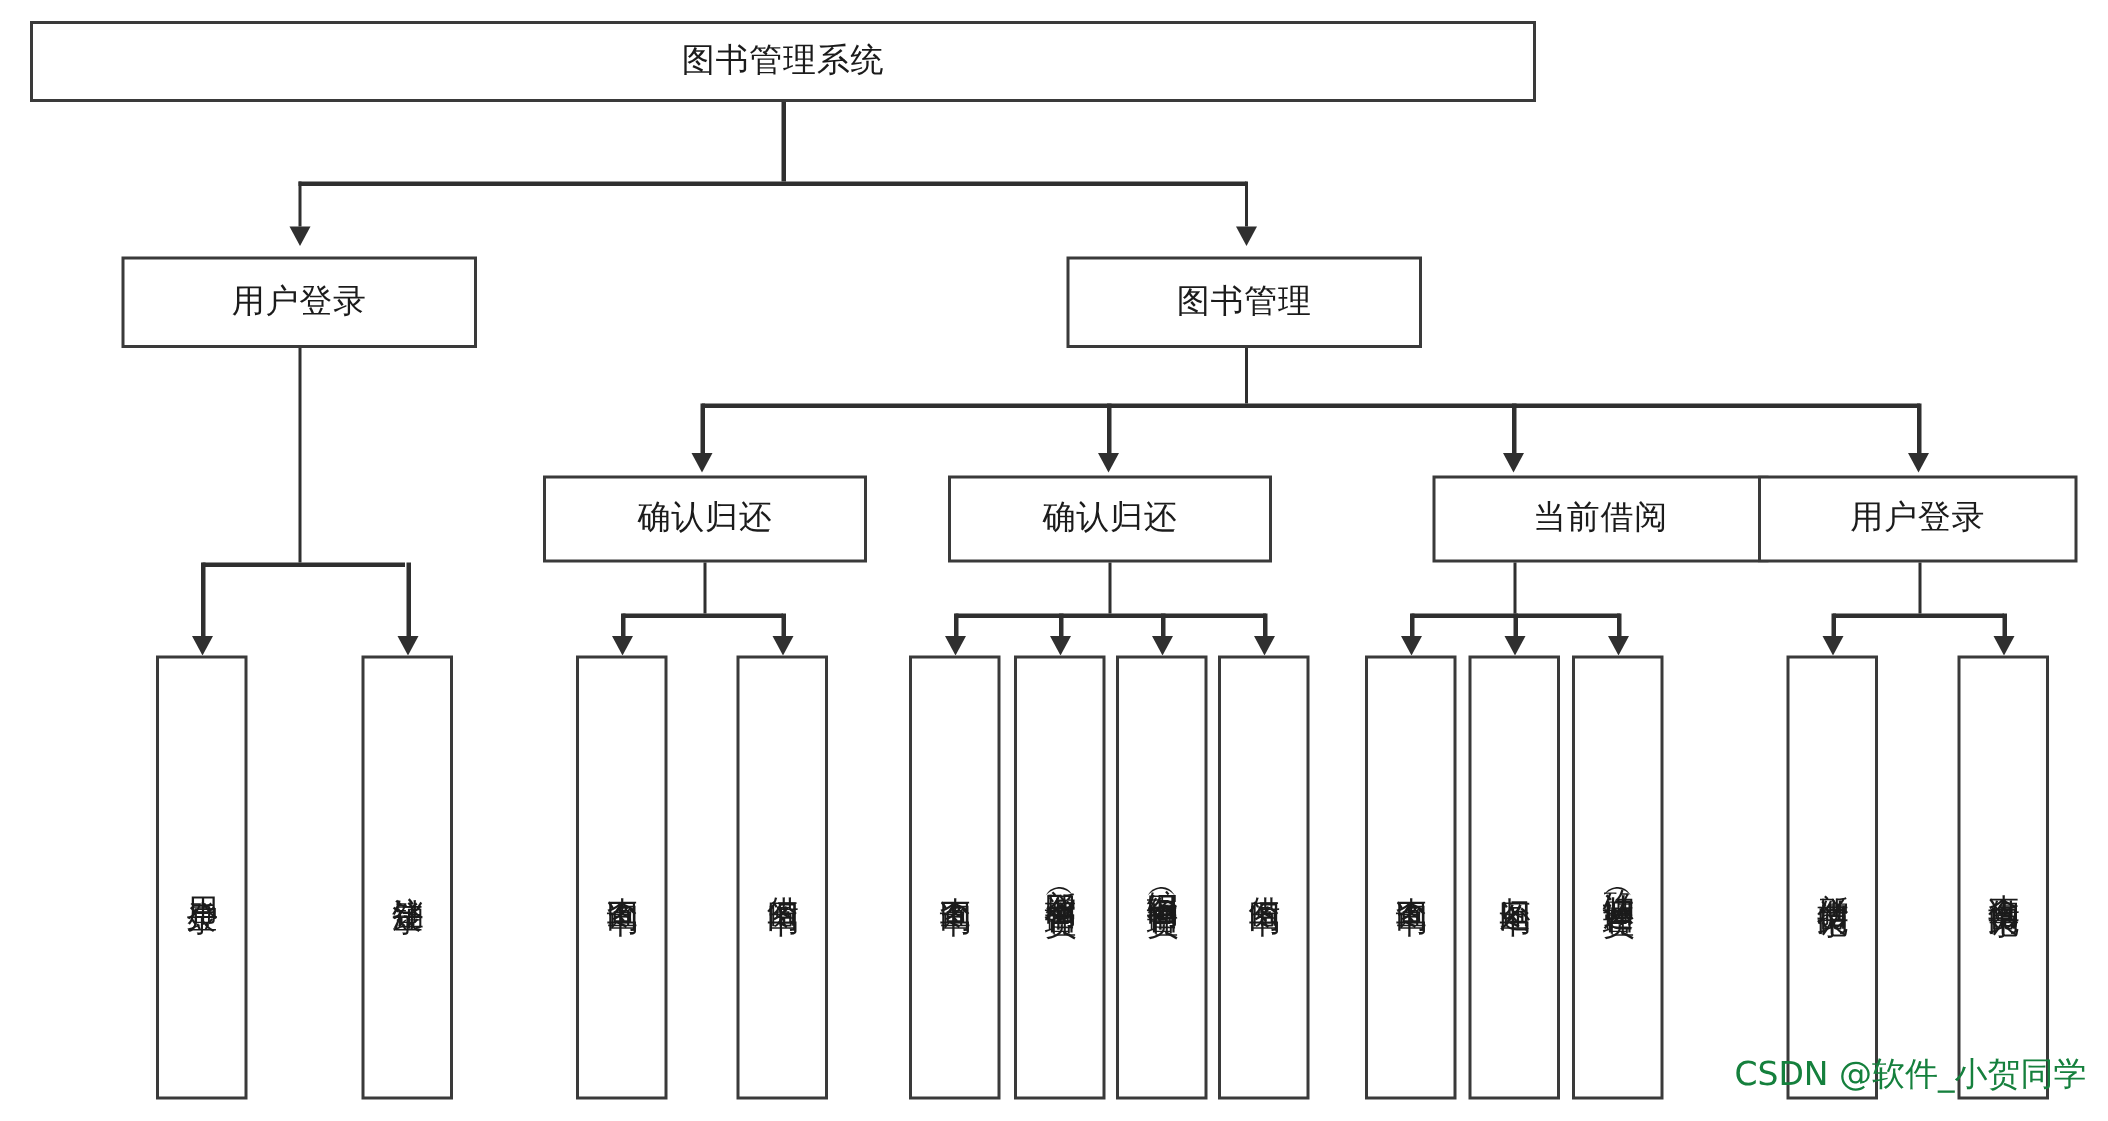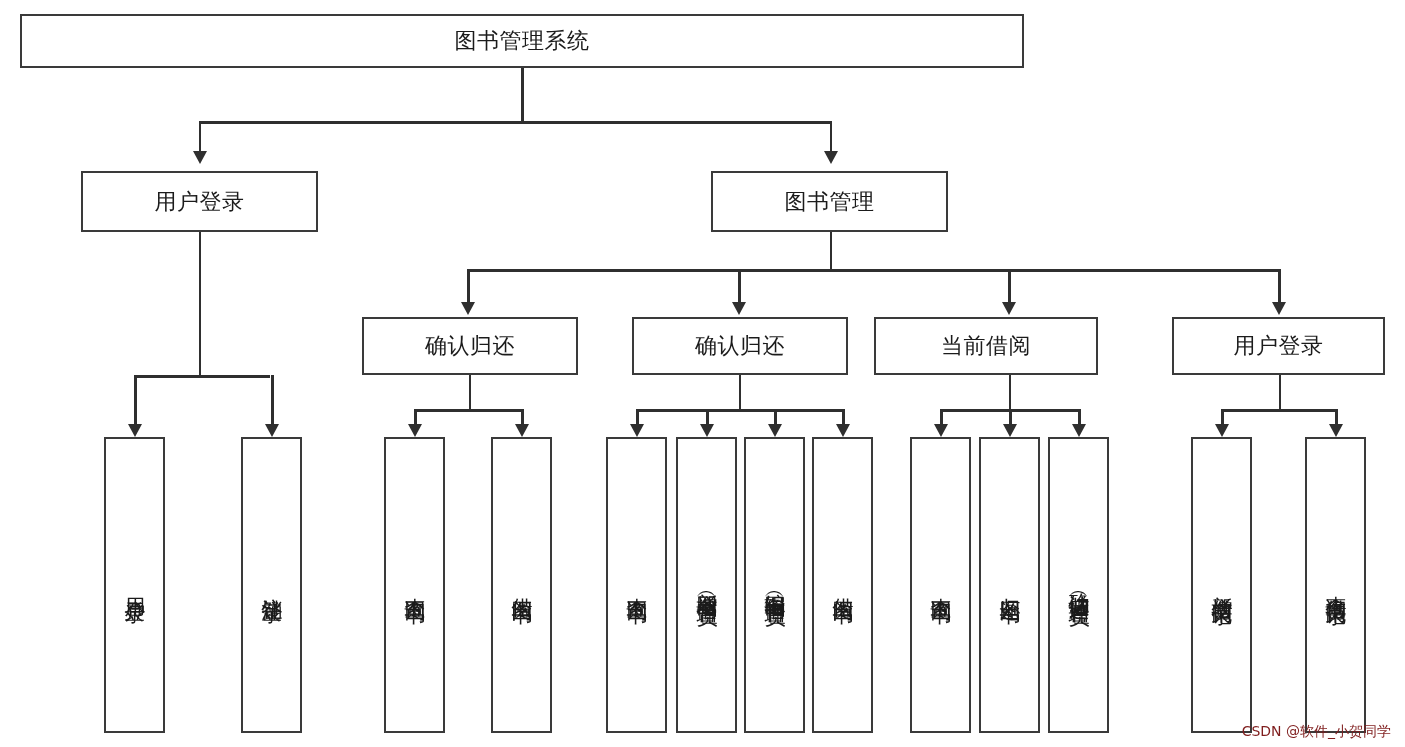--- a/index.html
+++ b/index.html
@@ -63,23 +63,23 @@
     width: 0;
     height: 0;
     border-left: 7px solid transparent;
     border-right: 7px solid transparent;
     border-top: 13px solid #2f2f2f;
   }
   
   #watermark {
     position: absolute;
     right: 14px;
-    bottom: 6px;
-    font-size: 14px;
-    color: #7f1d1d;
+    bottom: 16px;
+    font-size: 22px;
+    color: #15803d;
     white-space: nowrap;
     user-select: none;
   }
 </style>
 </head>
 <body>
 
 <div id="canvas">
 
   <div class="node" style="left:20px; top:14px; width:1004px; height:54px;">
@@ -120,21 +120,21 @@
   <div class="arrow" style="left:1272px; top:302px;"></div>
 
   <div class="node" style="left:362px; top:317px; width:216px; height:58px;">
     <span class="label">确认归还</span>
   </div>
 
   <div class="node" style="left:632px; top:317px; width:216px; height:58px;">
     <span class="label">确认归还</span>
   </div>
 
-  <div class="node" style="left:874px; top:317px; width:224px; height:58px;">
+  <div class="node" style="left:955px; top:317px; width:224px; height:58px;">
     <span class="label">当前借阅</span>
   </div>
 
   <div class="node" style="left:1172px; top:317px; width:213px; height:58px;">
     <span class="label">用户登录</span>
   </div>
 
   <div class="edge v" style="left:468.5px; top:375px; height:34px;"></div>
   <div class="edge h" style="left:415px; top:409px; width:107px;"></div>
   <div class="edge v" style="left:414px; top:409px; height:16px;"></div>

